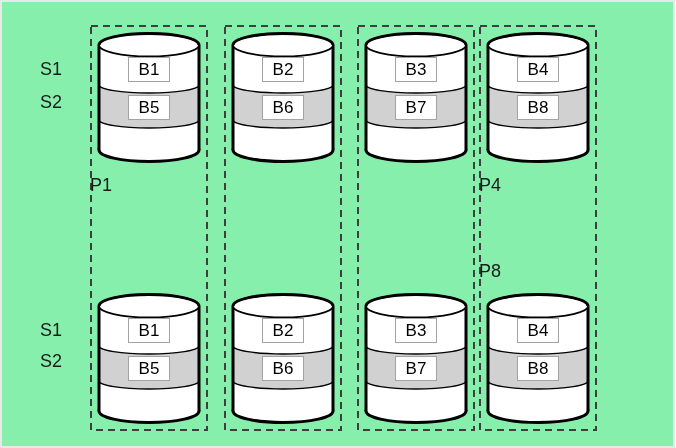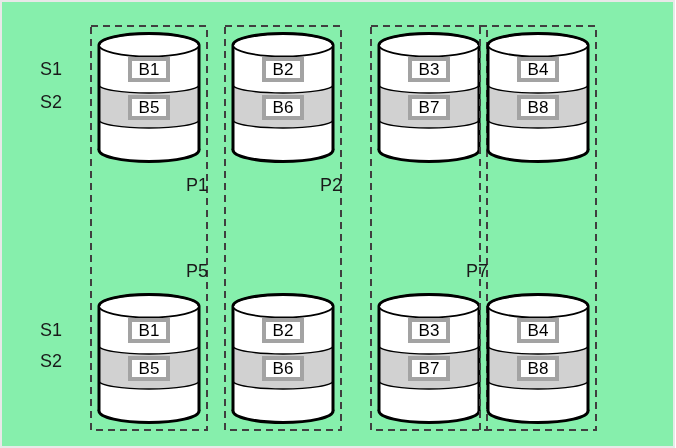--- a/index.html
+++ b/index.html
@@ -25,35 +25,35 @@
     top:23px;width:118px;height:406px;
   }
   .dash-svg{position:absolute;left:0;top:0;}
   .cyl-svg{position:absolute;left:7px;}
   .cyl-top{top:6px;}
   .cyl-bottom{top:267px;}
   .block{
     position:absolute;
     left:38px;width:42px;height:25px;
     box-sizing:border-box;
-    border:4px solid #a3a3a3;
+    border:1px solid #a3a3a3;
     background:#fff;
     display:flex;align-items:center;justify-content:center;
     font-size:17px;
     color:#000;
     z-index:3;
   }
   .blk-s1-top{top:32px;}
   .blk-s2-top{top:70px;}
   .blk-s1-bot{top:293px;}
   .blk-s2-bot{top:331px;}
   .p-label{
     position:absolute;
     left:0;width:118px;height:22px;
-    text-align:right;
+    text-align:left;
     font-size:18px;line-height:22px;
     color:#1a1a1a;
   }
   .p-top{top:149px;}
   .p-bottom{top:235px;}
 </style>
 </head>
 <body>
 
 <div class="page">
@@ -72,21 +72,20 @@
       <ellipse cx="52" cy="119" rx="50" ry="11.5" fill="#fff" stroke="#000" stroke-width="3"></ellipse>
       <rect x="2" y="14" width="100" height="105" fill="#fff"></rect>
       <path d="M2,54 A50,8 0 0 0 102,54 L102,89 A50,8 0 0 1 2,89 Z" stroke="#000" stroke-width="1.4" fill="#d1d1d1"></path>
       <path d="M2,14 V119 M102,14 V119" stroke="#000" stroke-width="3" fill="none"></path>
       <ellipse cx="52" cy="14" rx="50" ry="11.5" fill="#fff" stroke="#000" stroke-width="1.8"></ellipse>
       <path d="M2,14 A50,11.5 0 0 1 102,14" fill="none" stroke="#000" stroke-width="3"></path>
     </svg>
     <div class="block blk-s1-top">B1</div>
     <div class="block blk-s2-top">B5</div>
     <div class="p-label p-top">P1</div>
-    <div class="p-label p-bottom">P5</div>
     <svg class="cyl-svg cyl-bottom" width="104" height="134" viewBox="0 0 104 134">
       <ellipse cx="52" cy="119" rx="50" ry="11.5" fill="#fff" stroke="#000" stroke-width="3"></ellipse>
       <rect x="2" y="14" width="100" height="105" fill="#fff"></rect>
       <path d="M2,54 A50,8 0 0 0 102,54 L102,89 A50,8 0 0 1 2,89 Z" stroke="#000" stroke-width="1.4" fill="#d1d1d1"></path>
       <path d="M2,14 V119 M102,14 V119" stroke="#000" stroke-width="3" fill="none"></path>
       <ellipse cx="52" cy="14" rx="50" ry="11.5" fill="#fff" stroke="#000" stroke-width="1.8"></ellipse>
       <path d="M2,14 A50,11.5 0 0 1 102,14" fill="none" stroke="#000" stroke-width="3"></path>
     </svg>
     <div class="block blk-s1-bot">B1</div>
     <div class="block blk-s2-bot">B5</div>
@@ -99,48 +98,46 @@
     <svg class="cyl-svg cyl-top" width="104" height="134" viewBox="0 0 104 134">
       <ellipse cx="52" cy="119" rx="50" ry="11.5" fill="#fff" stroke="#000" stroke-width="3"></ellipse>
       <rect x="2" y="14" width="100" height="105" fill="#fff"></rect>
       <path d="M2,54 A50,8 0 0 0 102,54 L102,89 A50,8 0 0 1 2,89 Z" stroke="#000" stroke-width="1.4" fill="#d1d1d1"></path>
       <path d="M2,14 V119 M102,14 V119" stroke="#000" stroke-width="3" fill="none"></path>
       <ellipse cx="52" cy="14" rx="50" ry="11.5" fill="#fff" stroke="#000" stroke-width="1.8"></ellipse>
       <path d="M2,14 A50,11.5 0 0 1 102,14" fill="none" stroke="#000" stroke-width="3"></path>
     </svg>
     <div class="block blk-s1-top">B2</div>
     <div class="block blk-s2-top">B6</div>
-    <div class="p-label p-top">P2</div>
     <svg class="cyl-svg cyl-bottom" width="104" height="134" viewBox="0 0 104 134">
       <ellipse cx="52" cy="119" rx="50" ry="11.5" fill="#fff" stroke="#000" stroke-width="3"></ellipse>
       <rect x="2" y="14" width="100" height="105" fill="#fff"></rect>
       <path d="M2,54 A50,8 0 0 0 102,54 L102,89 A50,8 0 0 1 2,89 Z" stroke="#000" stroke-width="1.4" fill="#d1d1d1"></path>
       <path d="M2,14 V119 M102,14 V119" stroke="#000" stroke-width="3" fill="none"></path>
       <ellipse cx="52" cy="14" rx="50" ry="11.5" fill="#fff" stroke="#000" stroke-width="1.8"></ellipse>
       <path d="M2,14 A50,11.5 0 0 1 102,14" fill="none" stroke="#000" stroke-width="3"></path>
     </svg>
     <div class="block blk-s1-bot">B2</div>
     <div class="block blk-s2-bot">B6</div>
   </div>
 
-  <div class="group" style="left:368px">
+  <div class="group" style="left:355px">
     <svg class="dash-svg" width="118" height="406">
       <rect x="1" y="1" width="116" height="404" fill="none" stroke-width="2" stroke-dasharray="7 5" stroke="#3f3f3f"></rect>
     </svg>
     <svg class="cyl-svg cyl-top" width="104" height="134" viewBox="0 0 104 134">
       <ellipse cx="52" cy="119" rx="50" ry="11.5" fill="#fff" stroke="#000" stroke-width="3"></ellipse>
       <rect x="2" y="14" width="100" height="105" fill="#fff"></rect>
       <path d="M2,54 A50,8 0 0 0 102,54 L102,89 A50,8 0 0 1 2,89 Z" stroke="#000" stroke-width="1.4" fill="#d1d1d1"></path>
       <path d="M2,14 V119 M102,14 V119" stroke="#000" stroke-width="3" fill="none"></path>
       <ellipse cx="52" cy="14" rx="50" ry="11.5" fill="#fff" stroke="#000" stroke-width="1.8"></ellipse>
       <path d="M2,14 A50,11.5 0 0 1 102,14" fill="none" stroke="#000" stroke-width="3"></path>
     </svg>
     <div class="block blk-s1-top">B3</div>
     <div class="block blk-s2-top">B7</div>
-    <div class="p-label p-bottom">P7</div>
     <svg class="cyl-svg cyl-bottom" width="104" height="134" viewBox="0 0 104 134">
       <ellipse cx="52" cy="119" rx="50" ry="11.5" fill="#fff" stroke="#000" stroke-width="3"></ellipse>
       <rect x="2" y="14" width="100" height="105" fill="#fff"></rect>
       <path d="M2,54 A50,8 0 0 0 102,54 L102,89 A50,8 0 0 1 2,89 Z" stroke="#000" stroke-width="1.4" fill="#d1d1d1"></path>
       <path d="M2,14 V119 M102,14 V119" stroke="#000" stroke-width="3" fill="none"></path>
       <ellipse cx="52" cy="14" rx="50" ry="11.5" fill="#fff" stroke="#000" stroke-width="1.8"></ellipse>
       <path d="M2,14 A50,11.5 0 0 1 102,14" fill="none" stroke="#000" stroke-width="3"></path>
     </svg>
     <div class="block blk-s1-bot">B3</div>
     <div class="block blk-s2-bot">B7</div>
@@ -153,20 +150,22 @@
     <svg class="cyl-svg cyl-top" width="104" height="134" viewBox="0 0 104 134">
       <ellipse cx="52" cy="119" rx="50" ry="11.5" fill="#fff" stroke="#000" stroke-width="3"></ellipse>
       <rect x="2" y="14" width="100" height="105" fill="#fff"></rect>
       <path d="M2,54 A50,8 0 0 0 102,54 L102,89 A50,8 0 0 1 2,89 Z" stroke="#000" stroke-width="1.4" fill="#d1d1d1"></path>
       <path d="M2,14 V119 M102,14 V119" stroke="#000" stroke-width="3" fill="none"></path>
       <ellipse cx="52" cy="14" rx="50" ry="11.5" fill="#fff" stroke="#000" stroke-width="1.8"></ellipse>
       <path d="M2,14 A50,11.5 0 0 1 102,14" fill="none" stroke="#000" stroke-width="3"></path>
     </svg>
     <div class="block blk-s1-top">B4</div>
     <div class="block blk-s2-top">B8</div>
+    <div class="p-label p-top">P4</div>
+    <div class="p-label p-bottom">P8</div>
     <svg class="cyl-svg cyl-bottom" width="104" height="134" viewBox="0 0 104 134">
       <ellipse cx="52" cy="119" rx="50" ry="11.5" fill="#fff" stroke="#000" stroke-width="3"></ellipse>
       <rect x="2" y="14" width="100" height="105" fill="#fff"></rect>
       <path d="M2,54 A50,8 0 0 0 102,54 L102,89 A50,8 0 0 1 2,89 Z" stroke="#000" stroke-width="1.4" fill="#d1d1d1"></path>
       <path d="M2,14 V119 M102,14 V119" stroke="#000" stroke-width="3" fill="none"></path>
       <ellipse cx="52" cy="14" rx="50" ry="11.5" fill="#fff" stroke="#000" stroke-width="1.8"></ellipse>
       <path d="M2,14 A50,11.5 0 0 1 102,14" fill="none" stroke="#000" stroke-width="3"></path>
     </svg>
     <div class="block blk-s1-bot">B4</div>
     <div class="block blk-s2-bot">B8</div>

